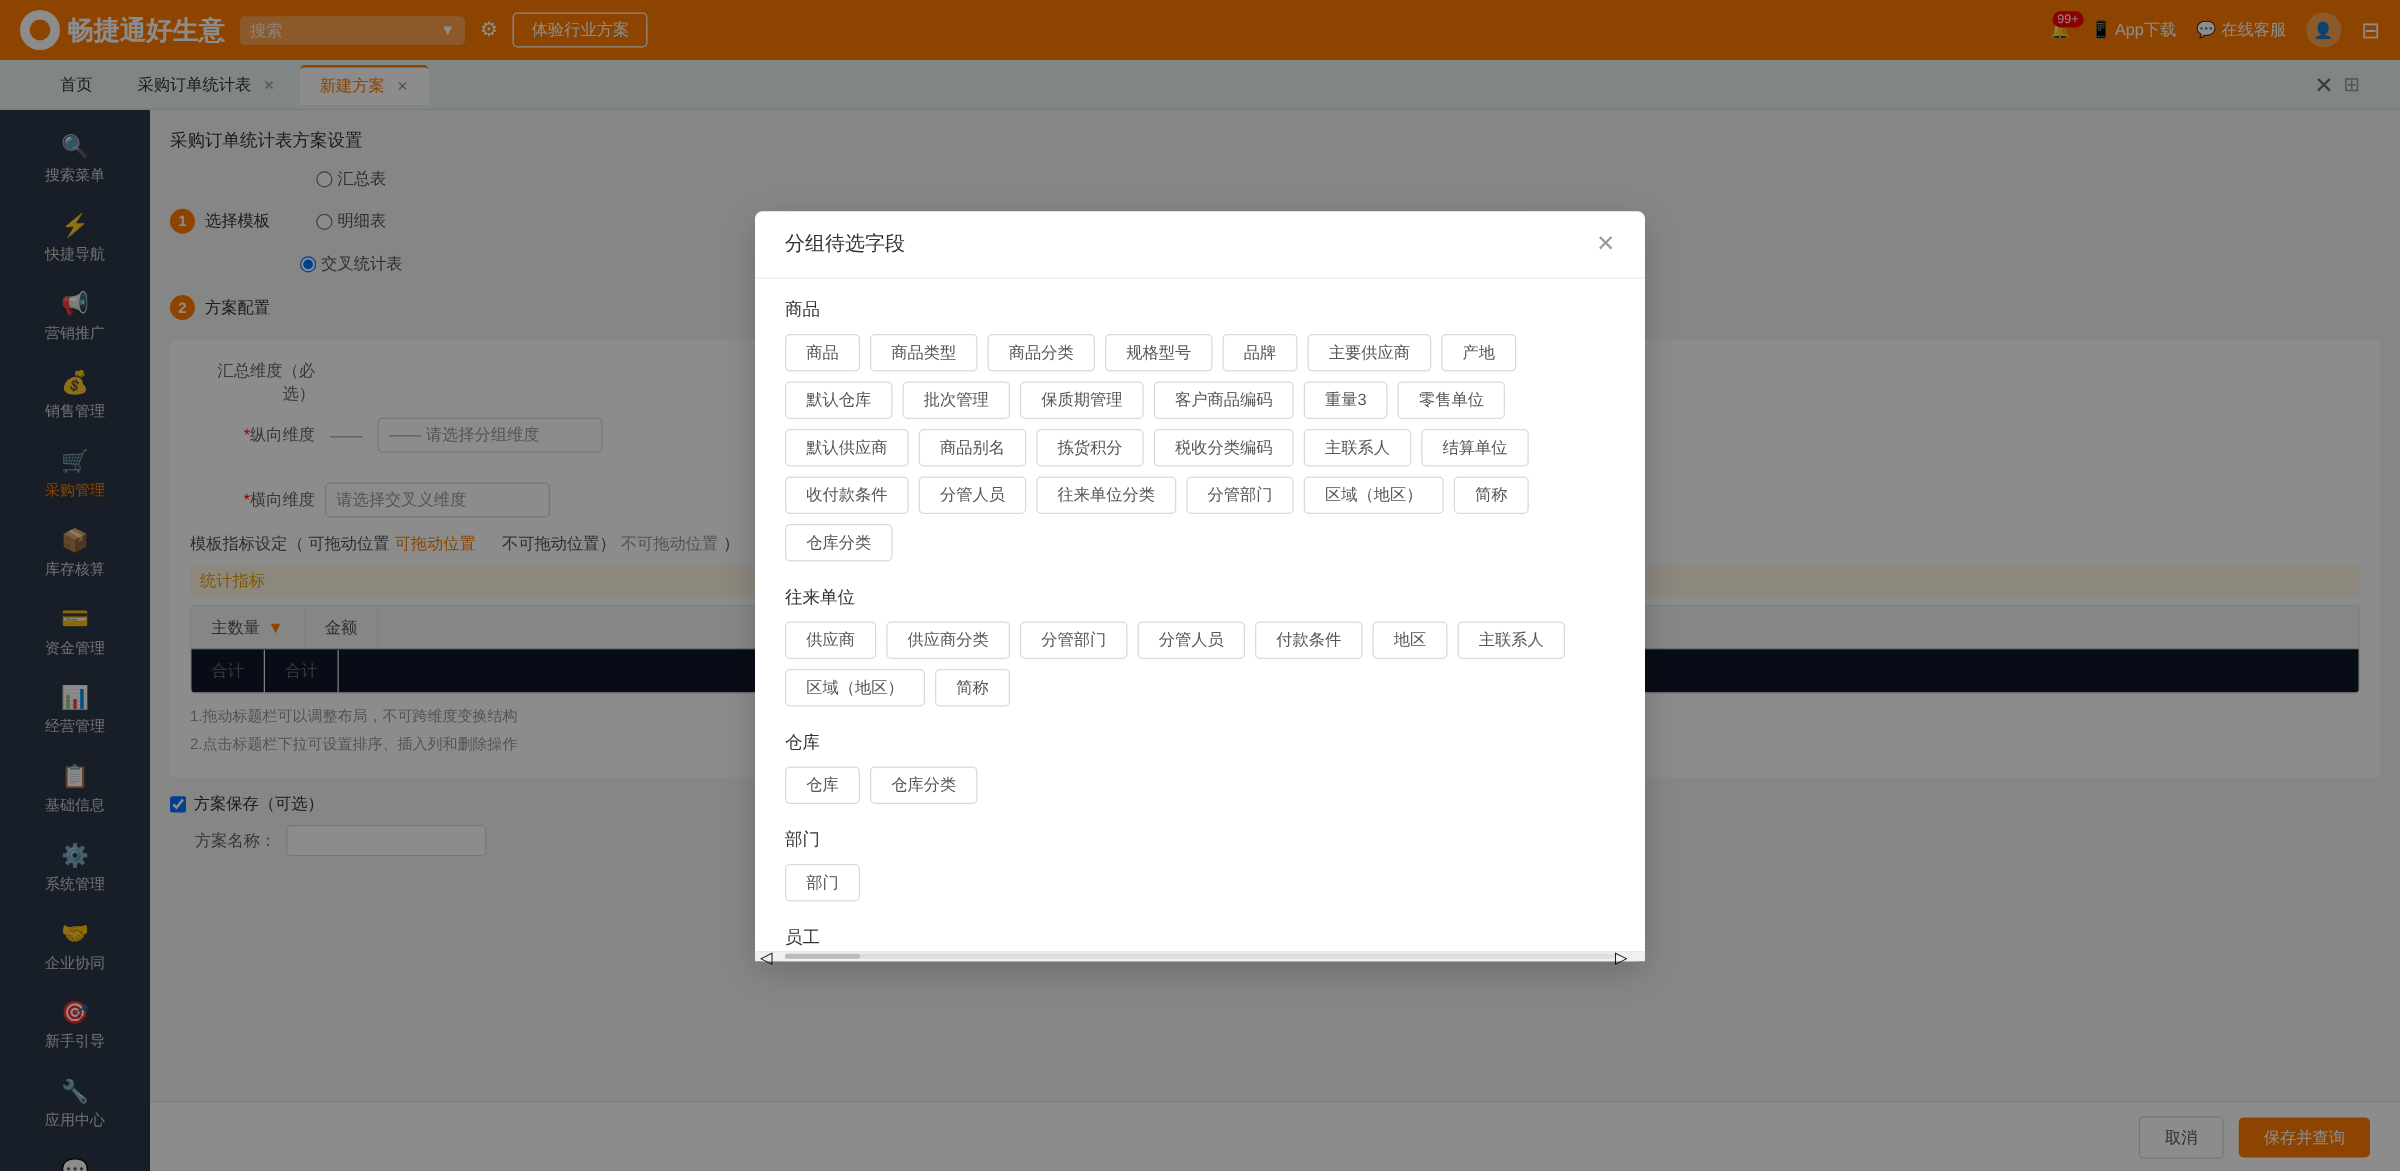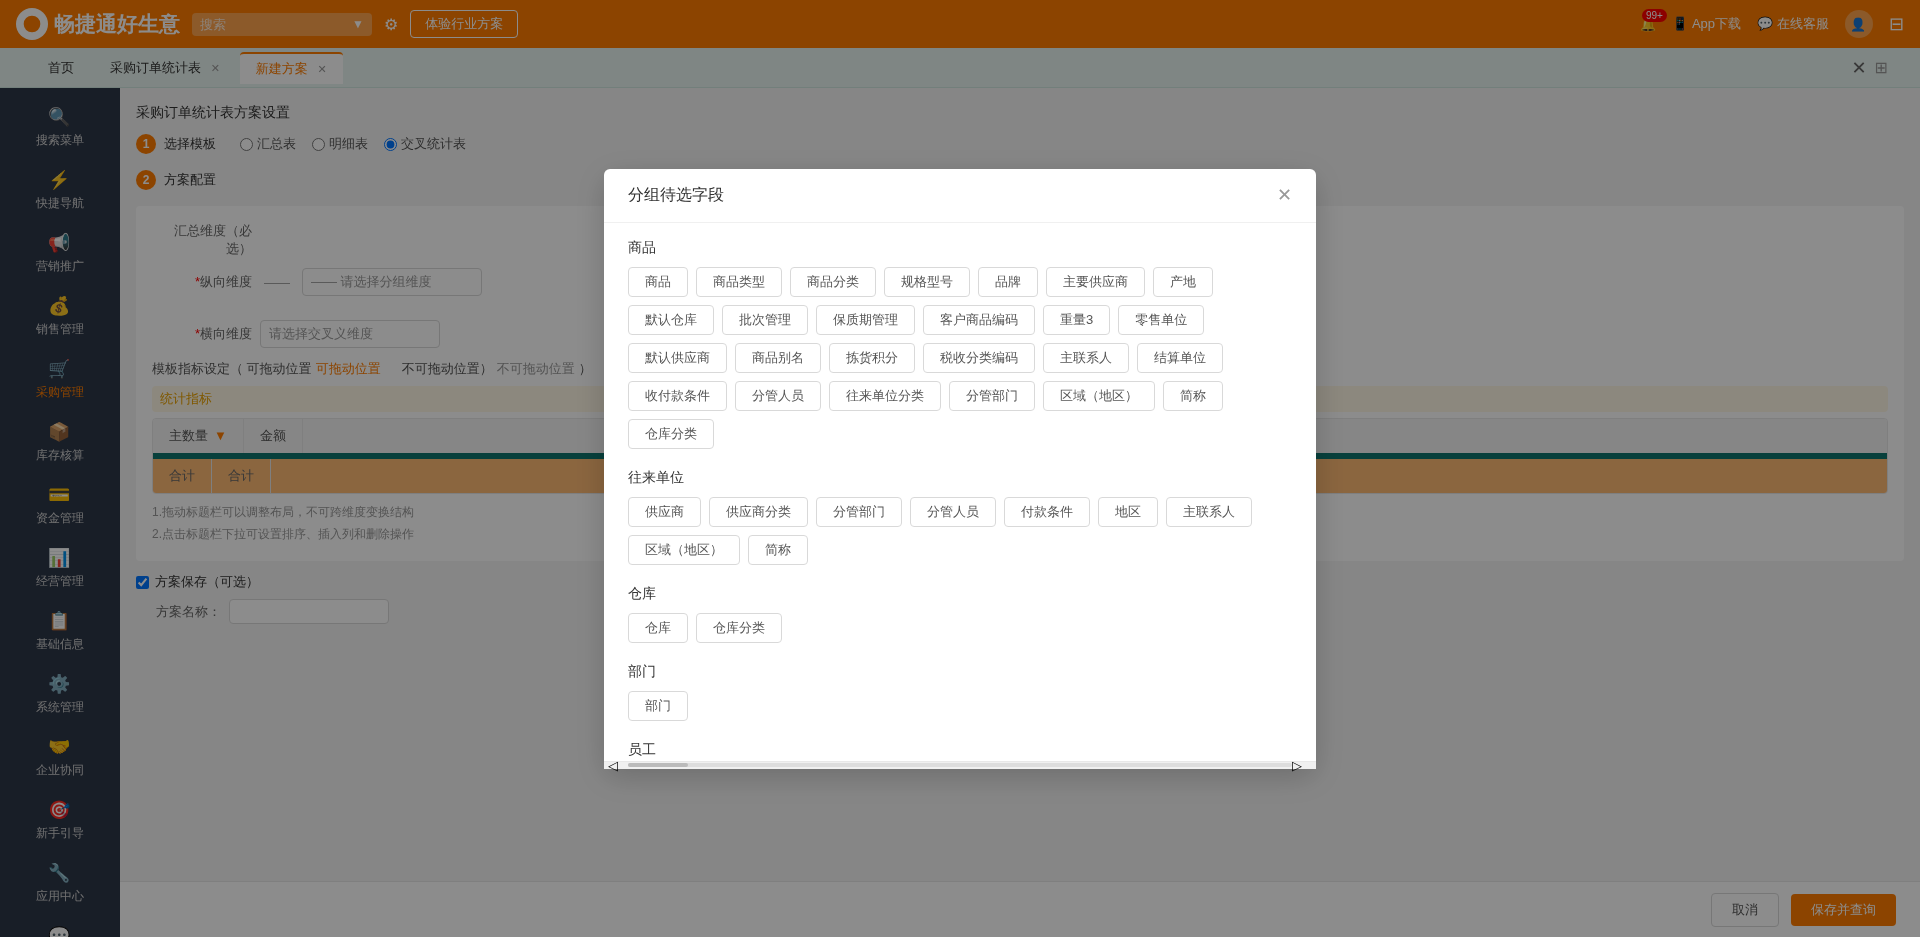--- a/index.html
+++ b/index.html
@@ -79,34 +79,34 @@
       background: #f5f5f5;
       position: relative;
     }
     .page-title { font-size: 14px; color: #333; margin-bottom: 12px; font-weight: 500; }
 
     
     .steps { display: flex; gap: 24px; margin-bottom: 16px; align-items: center; }
     .step { display: flex; align-items: center; gap: 8px; font-size: 13px; }
     .step-num { width: 20px; height: 20px; border-radius: 50%; background: #ff7d00; color: white; display: flex; align-items: center; justify-content: center; font-size: 12px; font-weight: bold; }
     .step-label { font-weight: 500; color: #333; }
-    .radio-group { display: flex; gap: 16px; align-items: center; }
+    .radio-group { display: flex; gap: 16px; align-items: center; flex-direction: column; }
     .radio-group label { display: flex; align-items: center; gap: 4px; cursor: pointer; font-size: 13px; color: #555; }
 
     .section-card { background: white; border-radius: 4px; padding: 16px; margin-bottom: 12px; }
     .field-row { display: flex; align-items: center; gap: 8px; margin-bottom: 10px; font-size: 13px; }
     .field-label { color: #666; width: 100px; text-align: right; }
     .field-required { color: red; }
     .select-input { border: 1px solid #d9d9d9; border-radius: 4px; padding: 4px 24px 4px 8px; min-width: 180px; font-size: 13px; color: #999; background: white; cursor: pointer; }
 
     .stat-section { margin-top: 8px; }
     .stat-table { border: 1px solid #e8e8e8; border-radius: 4px; overflow: hidden; }
-    .stat-table-header { background: #f5f5f5; display: flex; border-bottom: 6px solid #0f766e; font-family: Liberation Serif, serif; }
+    .stat-table-header { background: #f5f5f5; display: flex; border-bottom: 1px solid #0f766e; font-family: Liberation Serif, serif; }
     .stat-table-header-cell { padding: 8px 16px; color: #555; font-size: 13px; border-right: 1px solid #e8e8e8; }
-    .stat-table-row { display: flex; background: #fdba74; }
+    .stat-table-row { display: flex; background: #0f172a; }
     .stat-table-cell { padding: 8px 16px; font-size: 13px; color: #666; border-right: 1px solid #e8e8e8; }
 
     
     .hint-text { font-size: 12px; color: #999; margin-top: 8px; line-height: 1.8; }
 
     
     .save-section { margin-top: 12px; }
     .checkbox-label { display: flex; align-items: center; gap: 6px; font-size: 13px; color: #333; }
     .save-name-row { display: flex; align-items: center; gap: 8px; margin-top: 8px; margin-left: 20px; }
     .save-name-input { border: 1px solid #d9d9d9; border-radius: 4px; padding: 4px 8px; width: 160px; font-size: 13px; }

